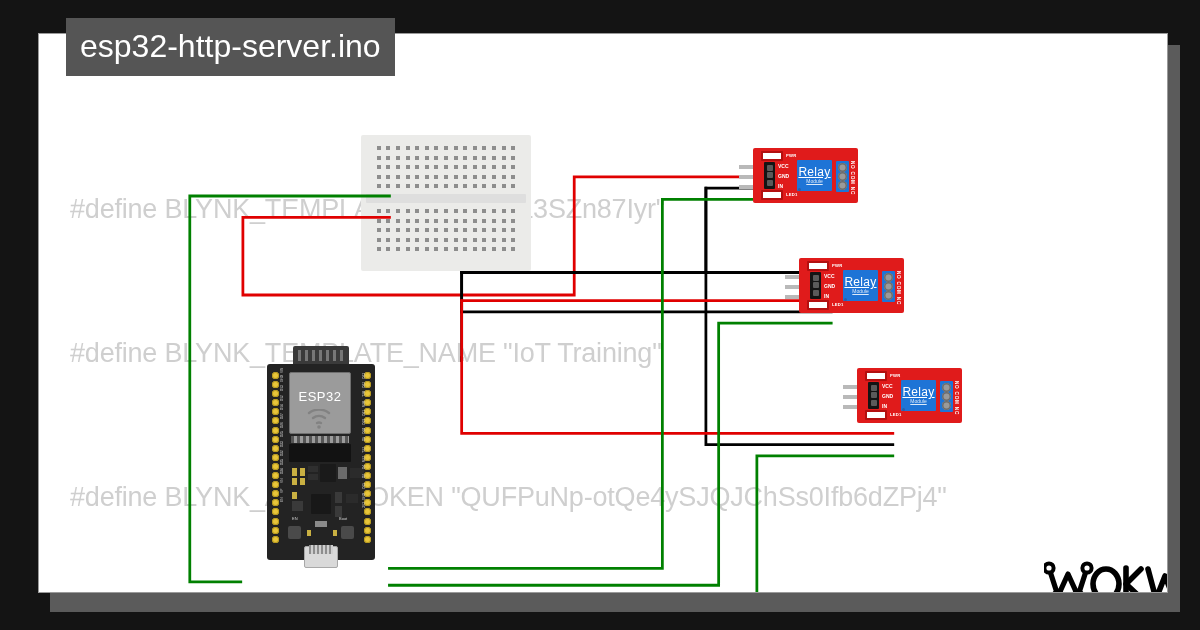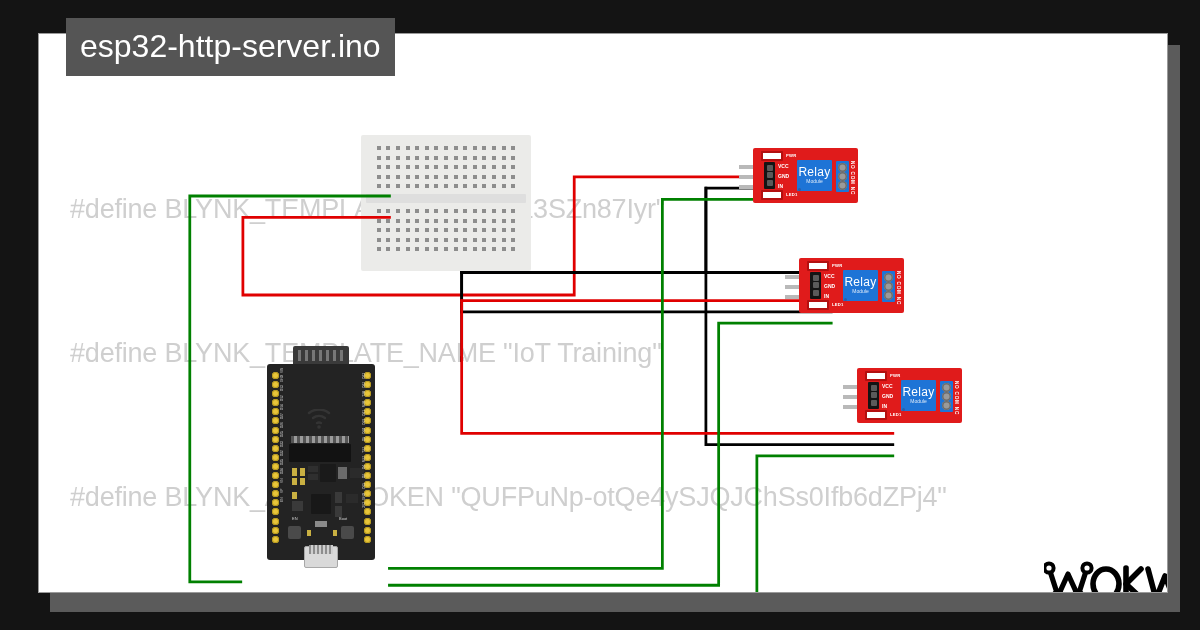--- a/index.html
+++ b/index.html
@@ -142,20 +142,21 @@
     position:absolute; width:11px; background:#141414; border-radius:1px;
     display:flex; flex-direction:column; align-items:center; justify-content:space-around;
     padding:2px 0;
   }
   .relay .hdr i{ width:6px; height:6px; background:#5a5a5a; border-radius:1px; display:block;}
   .relay .pinlabel{ position:absolute; font-size:5px; color:#fff; font-weight:bold;}
   .relay .blue{
     position:absolute; background:#1e74d6; border-radius:1px;
     display:flex; flex-direction:column; align-items:center; justify-content:center;
     color:#fff;
+    text-decoration:underline;
   }
   .relay .blue .b1{ font-size:12px; line-height:11px; letter-spacing:.3px;}
   .relay .blue .b2{ font-size:5px; line-height:6px; opacity:.85;}
   .relay .term{
     position:absolute; background:#1e74d6; border-radius:1px;
     display:flex; flex-direction:column; align-items:center; justify-content:space-around;
     padding:2px 0;
   }
   .relay .term i{ width:9px; height:9px; border-radius:50%; background:#9a9a9a; box-shadow:inset 0 0 0 1.5px #6d6d6d; display:block;}
   .relay .termlbl{
@@ -366,20 +367,21 @@
           <span class="hole"></span>
         </div>
       </div>
   </div>
 
   <div id="esp32">
     <div class="esp-antenna"></div>
     <div class="esp-ant-teeth"></div>
     <div class="esp-body"></div>
 
+    <div class="esp-shield">ESP32</div>
     <svg class="esp-wifi" viewBox="0 0 24 20">
       <path d="M2 4 A16 16 0 0 1 22 4" stroke="#555" stroke-width="2.4" fill="none" stroke-linecap="round"></path>
       <path d="M6 9 A10 10 0 0 1 18 9" stroke="#555" stroke-width="2.4" fill="none" stroke-linecap="round"></path>
       <path d="M10 14 A4.5 4.5 0 0 1 14 14" stroke="#555" stroke-width="2.4" fill="none" stroke-linecap="round"></path>
       <circle cx="12" cy="18" r="1.8" fill="#555"></circle>
     </svg>
     <div class="esp-shieldpins"></div>
     <div class="esp-blackchip"></div>
 
     <div class="smd" style="left:25px;top:104px;width:5px;height:8px;"></div>

